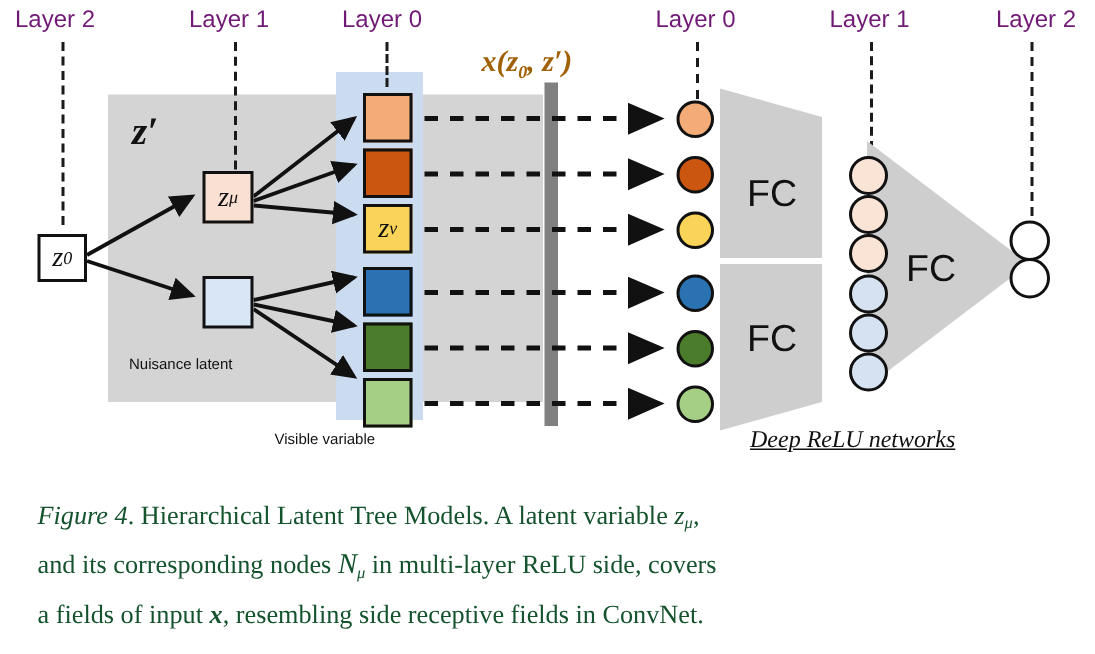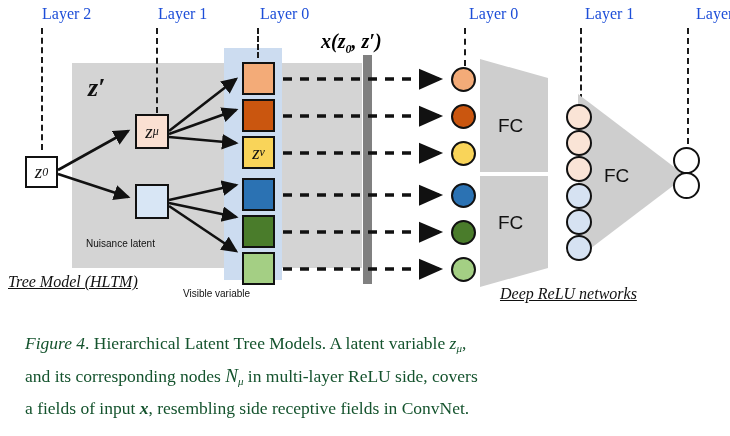--- a/index.html
+++ b/index.html
@@ -2,49 +2,49 @@
 <html><head>
 <meta charset="utf-8">
 <style>
   html,body{margin:0;padding:0;background:#ffffff;}
   body{width:730px;height:436px;position:relative;overflow:hidden;
        font-family:"Liberation Sans",sans-serif;color:#000;}
   #figure{position:absolute;left:0;top:0;width:730px;height:320px;}
   .abs{position:absolute;}
 
   
-  .layer-label{font-size:16px;line-height:16px;color:#1d4ed8;white-space:nowrap;
-               font-family:Liberation Serif, serif;margin-left:32px;}
+  .layer-label{font-size:16px;line-height:16px;color:#701a75;white-space:nowrap;
+               font-family:Liberation Sans, sans-serif;}
 
   
   .vguide{border-left:2px dashed #1a1a1a;width:0;}
 
   
   .gray-panel{background:#d4d4d4;}
   .blue-panel{background:#ccdcf0;}
 
   
   .node-box{box-sizing:border-box;border:2px solid #111;}
   .sq{box-sizing:border-box;border:2.5px solid #111;}
 
   .mathlabel{font-family:"Liberation Serif",serif;font-style:italic;
              font-size:19px;color:#111;display:flex;align-items:center;
              justify-content:center;width:100%;height:100%;}
   .zprime{font-family:"Liberation Serif",serif;font-style:italic;
           font-weight:bold;font-size:26px;color:#111;}
   .xlabel{font-family:"Liberation Serif",serif;font-style:italic;
-          font-weight:bold;font-size:20px;color:#000000;white-space:nowrap;}
+          font-weight:bold;font-size:20px;color:#a16207;white-space:nowrap;}
 
   .plain-small{font-size:10px;color:#111;white-space:nowrap;}
 
   .caption-under{font-family:"Liberation Serif",serif;font-style:italic;
                  font-size:16px;line-height:19px;color:#111;
                  text-decoration:underline;}
 
-  .fc-text{font-size:19px;color:#111;font-family:"Liberation Sans",sans-serif;}
+  .fc-text{font-size:25px;color:#111;font-family:"Liberation Sans",sans-serif;}
 
   .circ{box-sizing:border-box;border-radius:50%;border:2.5px solid #111;}
   .circ-sm{box-sizing:border-box;border-radius:50%;border:2.5px solid #111;}
 
   .gray-bar{background:#808080;}
 
   
   #caption{position:absolute;left:25px;top:330px;width:714px;
            font-family:"Liberation Serif",serif;font-size:17.5px;
            line-height:27px;color:#14532d;text-align:left;}
@@ -158,21 +158,20 @@
   <div class="abs circ-sm" style="left:566px;top:130px;width:26px;height:26px;background:#fae4d6;"></div>
   <div class="abs circ-sm" style="left:566px;top:156px;width:26px;height:26px;background:#fae4d6;"></div>
   <div class="abs circ-sm" style="left:566px;top:183px;width:26px;height:26px;background:#d6e2f2;"></div>
   <div class="abs circ-sm" style="left:566px;top:209px;width:26px;height:26px;background:#d6e2f2;"></div>
   <div class="abs circ-sm" style="left:566px;top:235px;width:26px;height:26px;background:#d6e2f2;"></div>
 
   <div class="abs circ-sm" style="left:673px;top:147px;width:27px;height:27px;background:#ffffff;"></div>
   <div class="abs circ-sm" style="left:673px;top:172px;width:27px;height:27px;background:#ffffff;"></div>
 
   <div class="abs caption-under" style="left:8px;top:272px;width:160px;">
-    <div>Tree Model (HLTM)</div>
   </div>
 
   <div class="abs plain-small" style="left:183px;top:288px;">Visible variable</div>
 
   <div class="abs caption-under" style="left:500px;top:284px;">Deep ReLU networks</div>
 
 </div>
 
 <div id="caption">
   <span><i>Figure 4</i></span><span>. Hierarchical Latent Tree Models.  A latent variable </span><span class="mi">z</span><sub class="sub mi">μ</sub><span>,</span><br>

